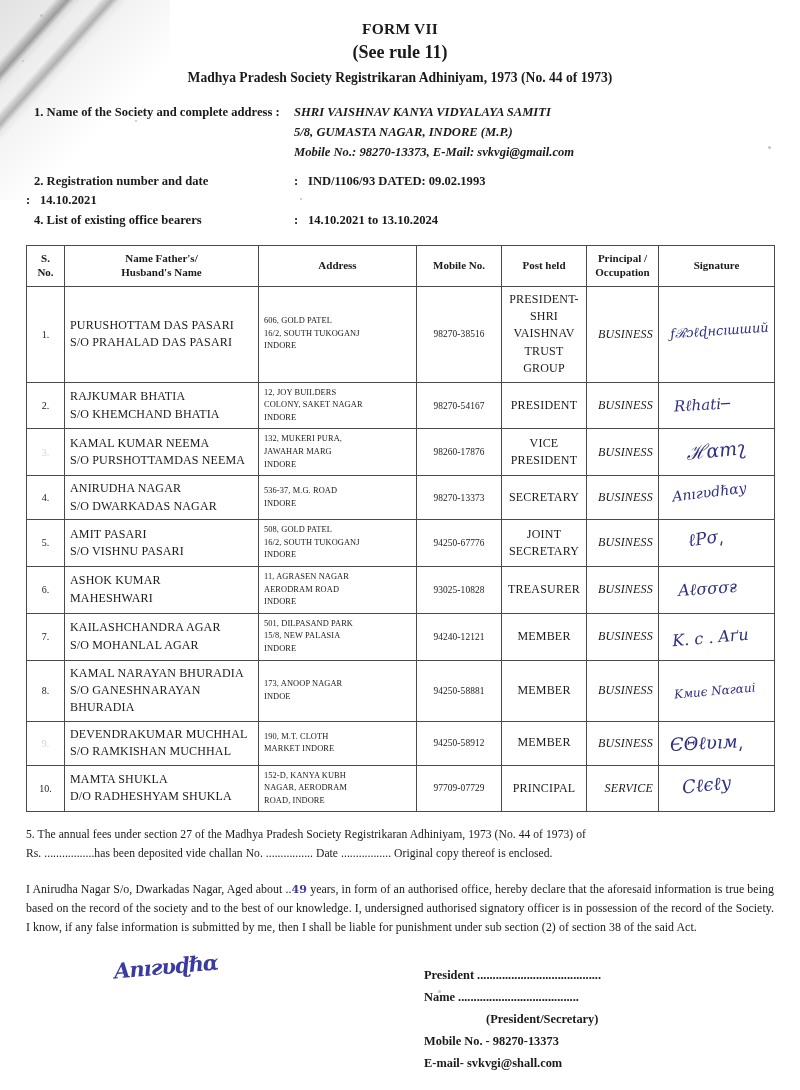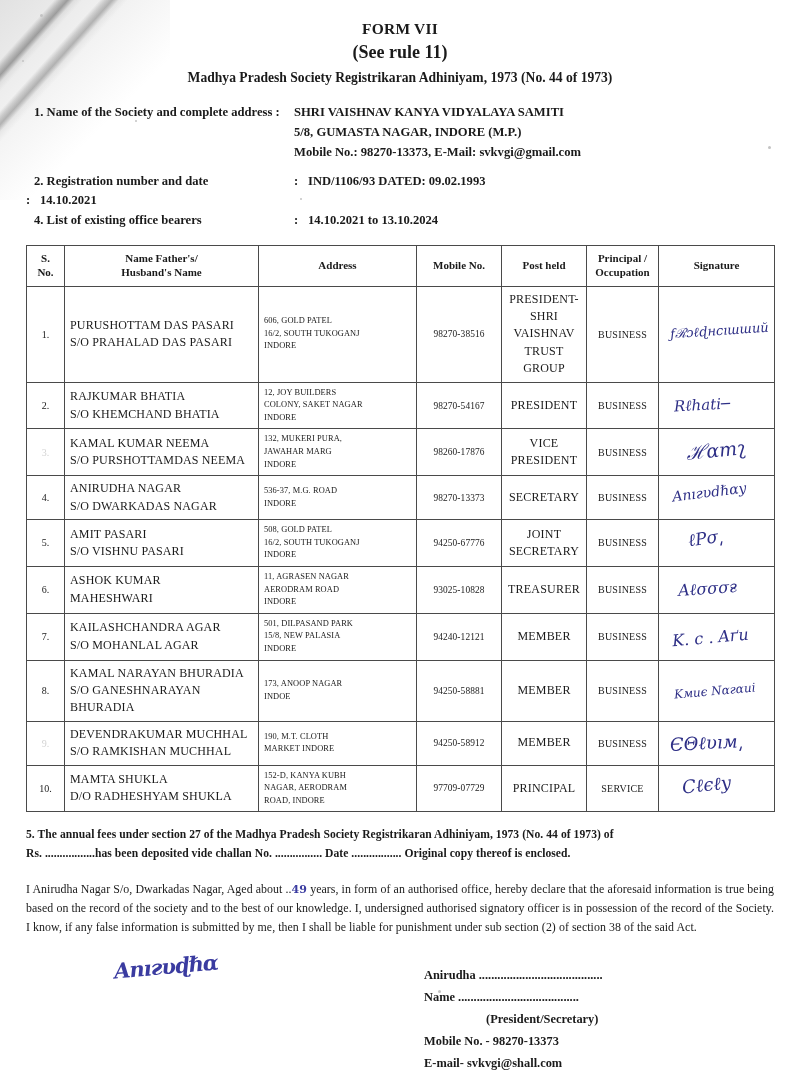--- a/index.html
+++ b/index.html
@@ -43,21 +43,21 @@
   .t-form { font-size:15.5px; letter-spacing:.2px; }
   .t-rule { font-size:18px; }
   .t-proforma { font-size:13.6px; margin-top:2px; }
 
   
   .fields { margin-top:16px; font-size:12.6px; font-weight:bold; }
   .frow { display:flex; align-items:flex-start; line-height:1.58; }
   .flabel { width:268px; flex:0 0 268px; padding-left:8px; }
   .fcolon { width:14px; flex:0 0 14px; }
   .fvalue { flex:1; }
-  .fvalue .vline { display:block; }
+  .fvalue .vline { display:block;font-style:italic; }
   .spacer-sm { height:9px; }
 
   
   table.bearers {
     margin-top:14px;
     width:100%;
     border-collapse:collapse;
     table-layout:fixed;
     font-size:9.2px;
   }
@@ -77,29 +77,29 @@
   col.c-post  { width:85px; }
   col.c-occ   { width:72px; }
   col.c-sig   { width:116px; }
 
   td.sno { text-align:center; font-size:10px; }
   td.sno.faded { color:#d3d3d3; }
   td.name { font-size:12px; line-height:1.45; letter-spacing:.15px; padding-left:8px; }
   td.addr { font-size:8.4px; line-height:1.5; letter-spacing:.1px; }
   td.mob  { text-align:center; font-size:9.4px; letter-spacing:.1px; }
   td.post { text-align:center; font-size:12px; line-height:1.45; letter-spacing:.2px; }
-  td.occ  { text-align:center; font-size:10px; letter-spacing:.2px; }
+  td.occ  { text-align:right; font-size:12px; letter-spacing:.2px;font-style:italic; }
   td.sig  { padding:0; position:relative; height:100%; }
   .sig-box { position:relative; width:100%; height:100%; min-height:34px; }
   .sig-ink { position:absolute; color:#2e2f86; font-family:"DejaVu Serif", serif; pointer-events:none; white-space:nowrap; }
 
   
   .clause {
     margin-top:14px; font-size:11.6px; line-height:1.62;
-    font-weight:bold; letter-spacing:.05px;
+    font-weight:normal; letter-spacing:.05px;
   }
   .declaration {
     margin-top:16px; font-size:11.9px; line-height:1.62;
     text-align:justify; letter-spacing:.05px;
   }
   .ink-age {
     color:#3a3ba0; font-family:"DejaVu Serif", serif;
     font-weight:bold; font-size:11px;
   }
 
@@ -334,20 +334,20 @@
     <div>5.  The annual fees under section 27 of the Madhya Pradesh Society Registrikaran Adhiniyam, 1973 (No. 44  of 1973) of</div>
     <div>Rs. .................has been deposited vide challan No. ................ Date ................. Original  copy thereof  is enclosed.</div>
   </div>
 
   <div class="declaration">
     <span>I Anirudha Nagar S/o, Dwarkadas Nagar, Aged about ..</span><span class="ink-age">49</span><span> years, in form of an authorised office, hereby declare that the aforesaid information is true being based on the record of the society and to the best of our knowledge. I, undersigned authorised signatory officer is in possession of the record of the Society. I know, if any false information is submitted by me, then I shall be liable for punishment under sub section (2) of section 38 of the said Act.</span>
   </div>
 
   <div class="footer">
     <div class="footer-sig-ink">Αnıгυɖℏα</div>
-    <div>Anirudha ........................................</div>
+    <div>President ........................................</div>
     <div>Name .......................................</div>
     <div class="sub">(President/Secretary)</div>
     <div>Mobile No. - 98270-13373</div>
     <div>E-mail- svkvgi@shall.com</div>
   </div>
 
 </div>
 
 </body></html>

